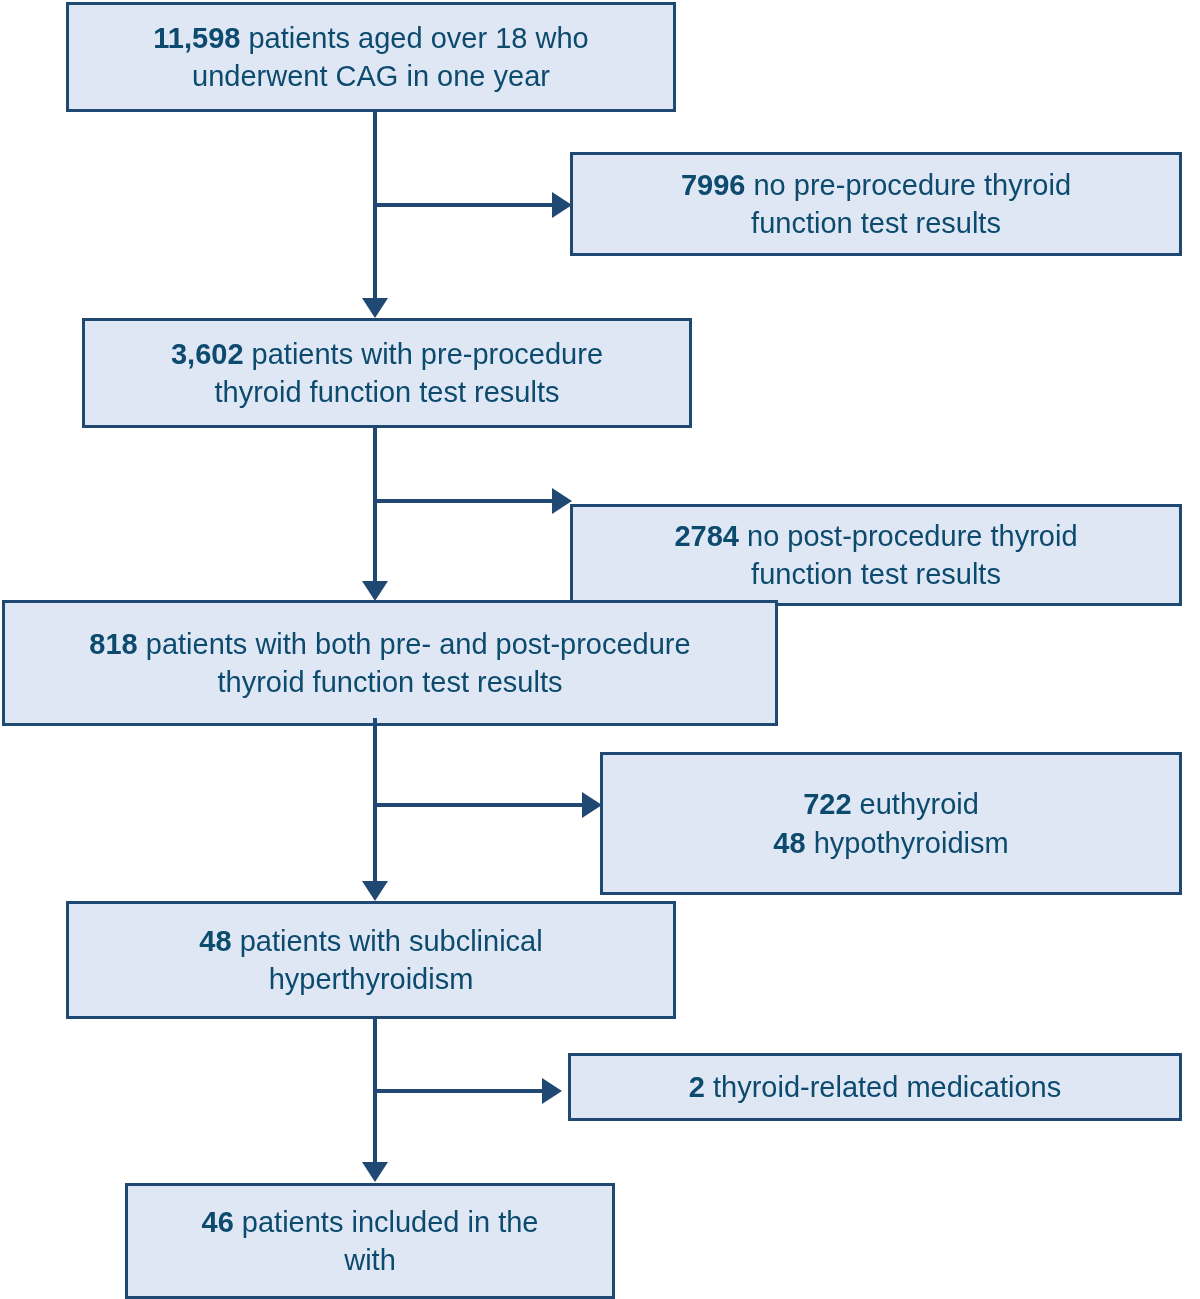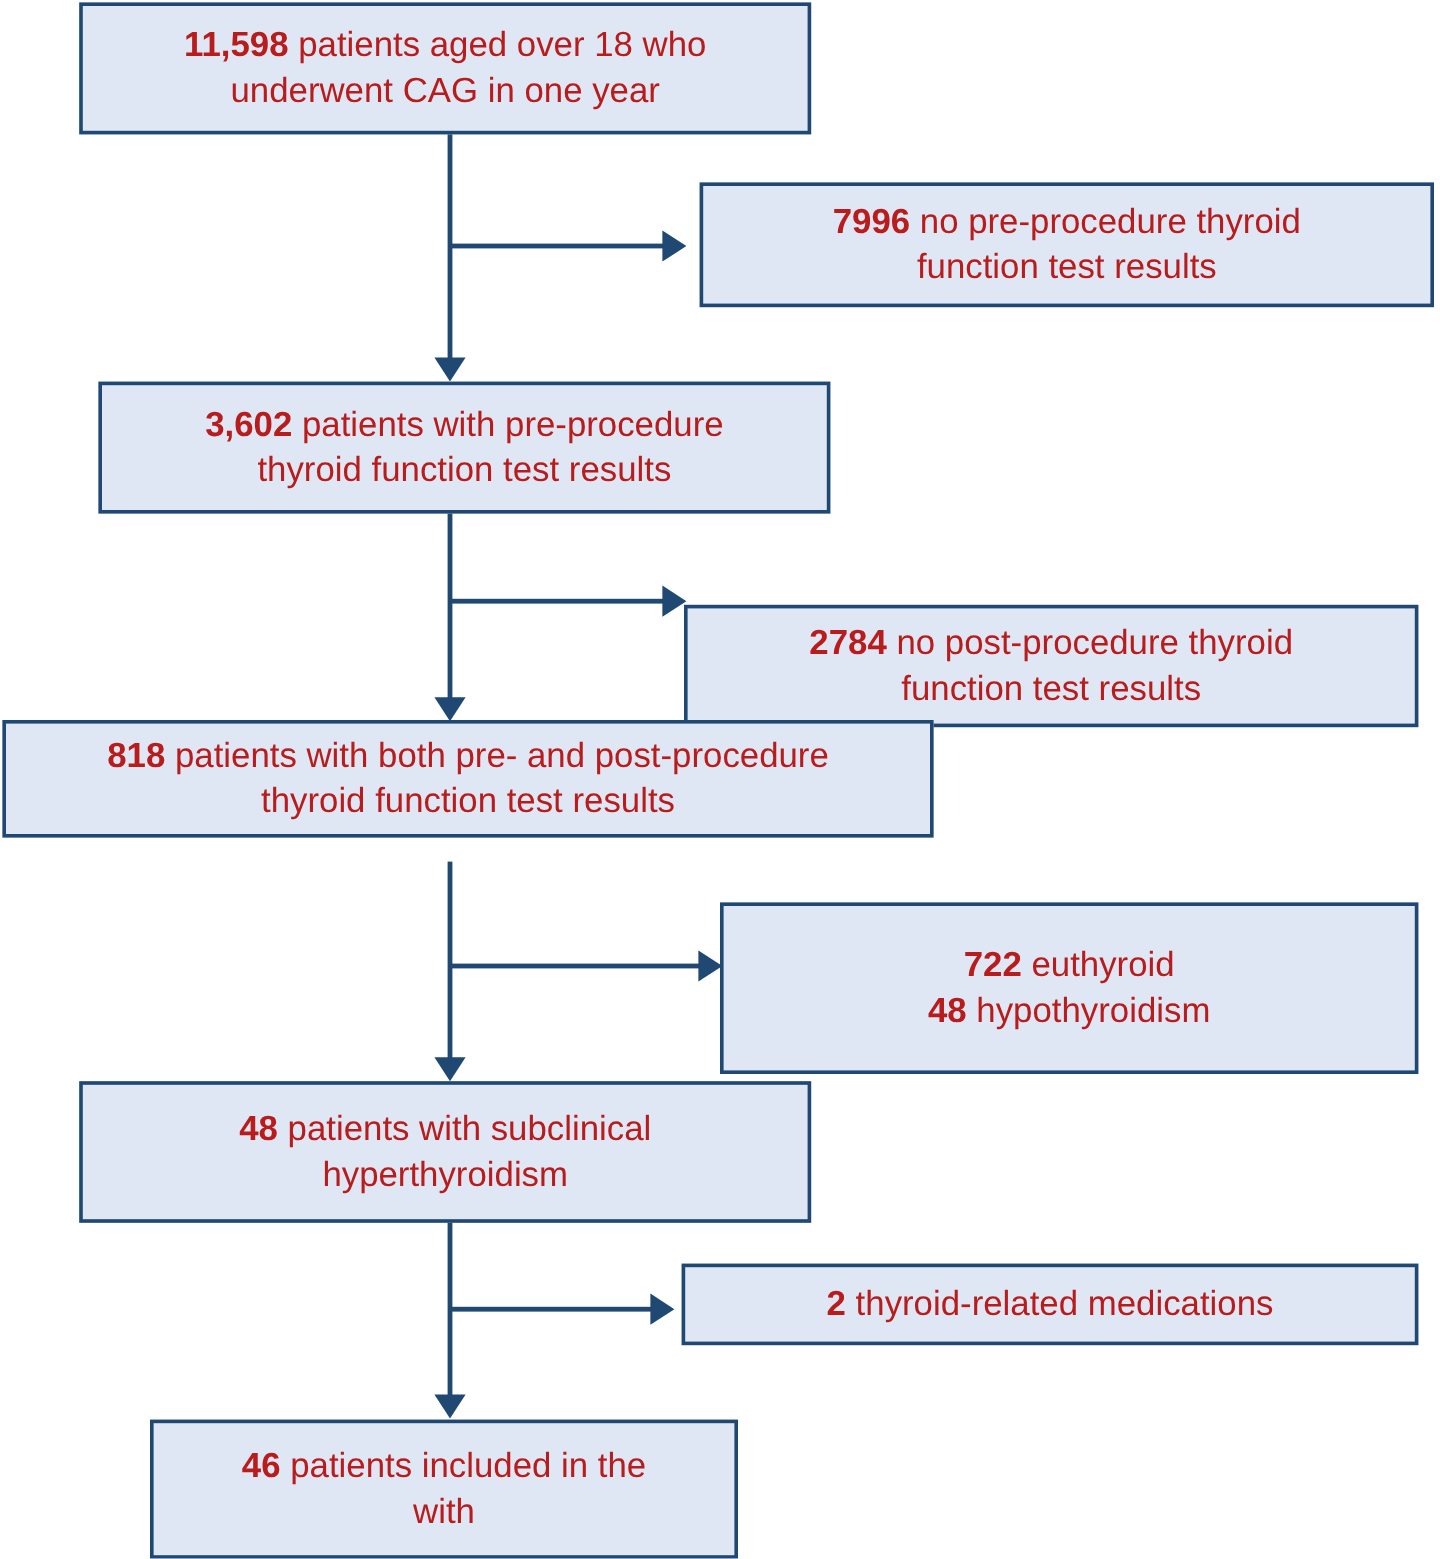--- a/index.html
+++ b/index.html
@@ -19,21 +19,21 @@
   }
   .node {
     position: absolute;
     box-sizing: border-box;
     background: #dfe7f4;
     border: 3px solid #1f4872;
     display: flex;
     align-items: center;
     justify-content: center;
     text-align: center;
-    color: #b91c1c;
+    color: #0c4a6e;
     font-size: 29px;
     line-height: 1.32;
     padding: 4px 10px;
   }
   .node .txt {
     display: block;
     width: 100%;
   }
   .node .line {
     display: block;
@@ -76,21 +76,21 @@
       <span class="line">underwent CAG in one year</span>
     </span>
   </div>
 
   <div class="connector v-line" style="left:373px; top:112px; height:188px;"></div>
   <div class="arrow-down" style="left:362px; top:298px;"></div>
 
   <div class="connector h-line" style="left:375px; top:203px; width:182px;"></div>
   <div class="arrow-right" style="left:552px; top:192px;"></div>
 
-  <div class="node" style="left:570px; top:152px; width:612px; height:104px;margin-left:13px;">
+  <div class="node" style="left:570px; top:152px; width:612px; height:104px;">
     <span class="txt">
       <span class="line"><b>7996</b><span> no pre-procedure thyroid</span></span>
       <span class="line">function test results</span>
     </span>
   </div>
 
   <div class="node" style="left:82px; top:318px; width:610px; height:110px;">
     <span class="txt">
       <span class="line"><b>3,602</b><span> patients with pre-procedure</span></span>
       <span class="line">thyroid function test results</span>
@@ -103,21 +103,21 @@
   <div class="connector h-line" style="left:375px; top:499px; width:182px;"></div>
   <div class="arrow-right" style="left:552px; top:488px;"></div>
 
   <div class="node" style="left:570px; top:457px; width:612px; height:102px;margin-top:47px;">
     <span class="txt">
       <span class="line"><b>2784</b><span> no post-procedure thyroid</span></span>
       <span class="line">function test results</span>
     </span>
   </div>
 
-  <div class="node" style="left:2px; top:600px; width:776px; height:98px;">
+  <div class="node" style="left:2px; top:600px; width:776px; height:126px;">
     <span class="txt">
       <span class="line"><b>818</b><span> patients with both pre- and post-procedure</span></span>
       <span class="line">thyroid function test results</span>
     </span>
   </div>
 
   <div class="connector v-line" style="left:373px; top:718px; height:165px;"></div>
   <div class="arrow-down" style="left:362px; top:881px;"></div>
 
   <div class="connector h-line" style="left:375px; top:803px; width:212px;"></div>

